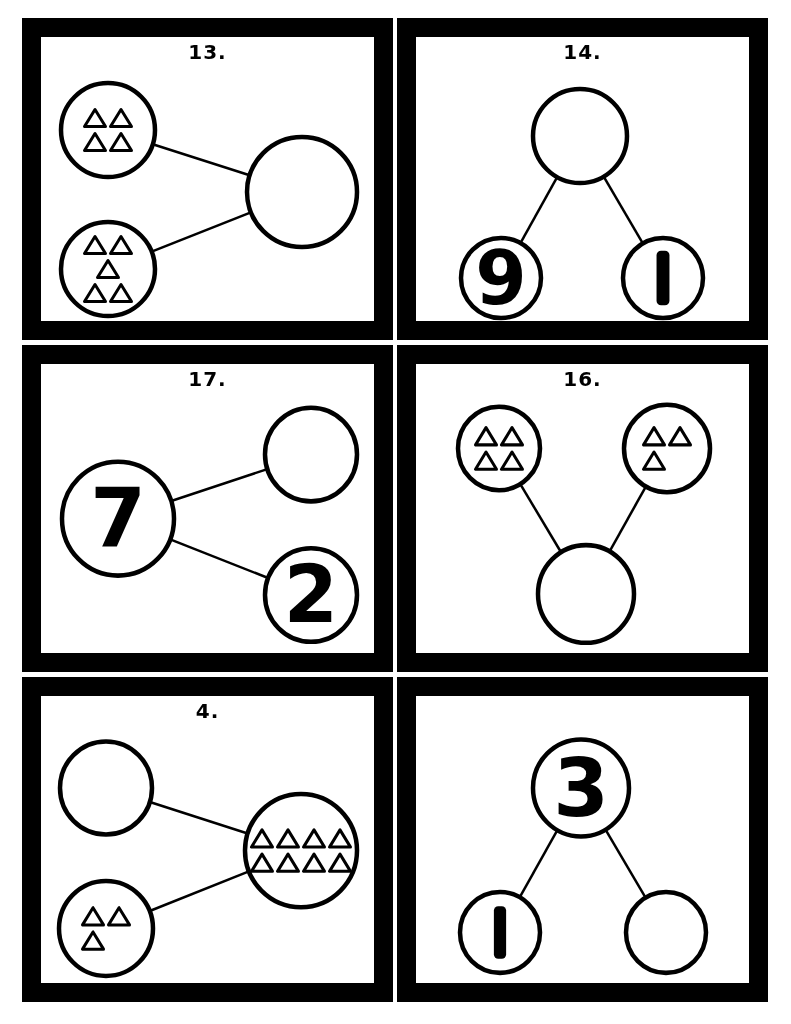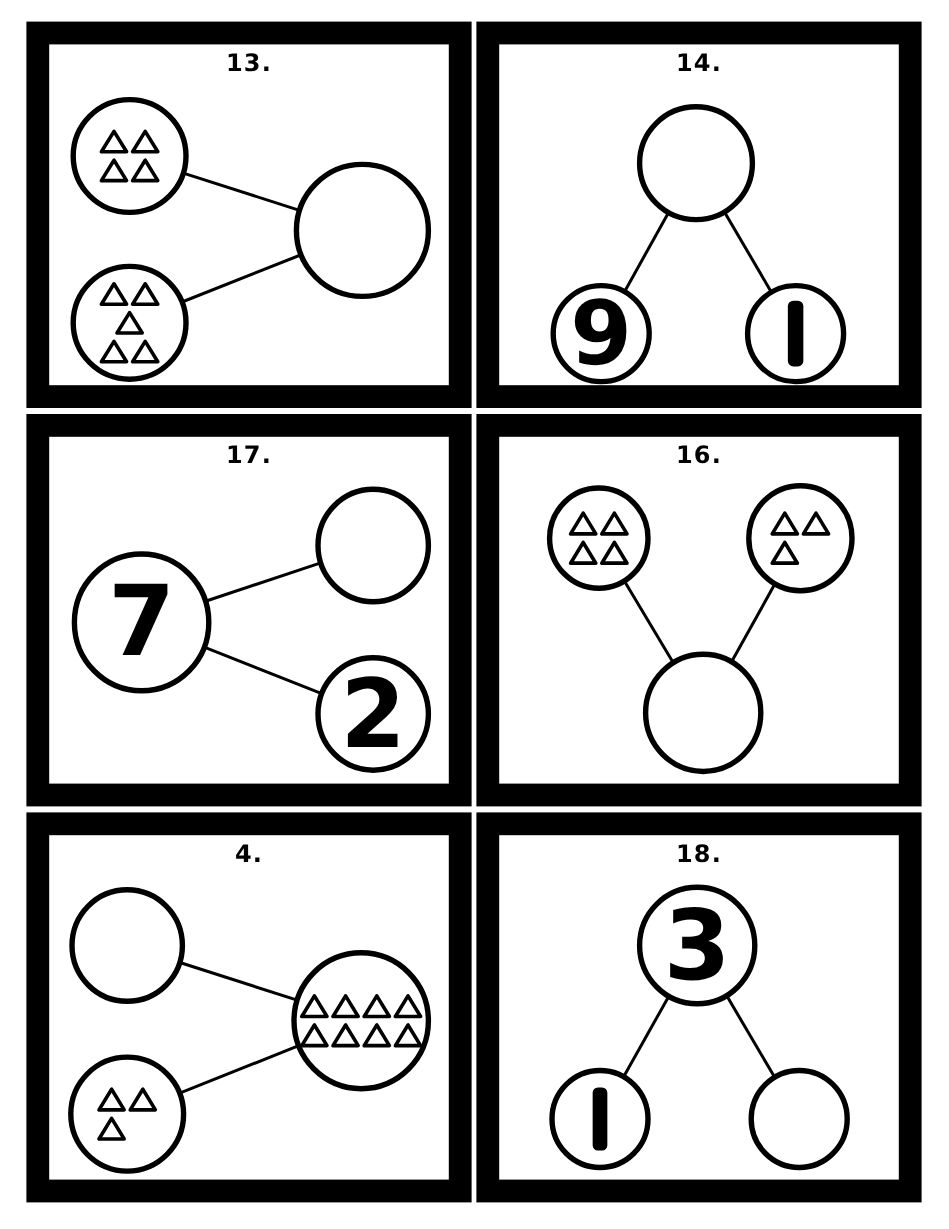--- a/index.html
+++ b/index.html
@@ -125,21 +125,20 @@
           <polygon points="273,132.5 262.5,149.5 283.5,149.5" fill="#ffffff" stroke="#000000" stroke-width="3" stroke-linejoin="round"></polygon>
           <polygon points="299,132.5 288.5,149.5 309.5,149.5" fill="#ffffff" stroke="#000000" stroke-width="3" stroke-linejoin="round"></polygon>
           <polygon points="221,156.5 210.5,173.5 231.5,173.5" fill="#ffffff" stroke="#000000" stroke-width="3" stroke-linejoin="round"></polygon>
           <polygon points="247,156.5 236.5,173.5 257.5,173.5" fill="#ffffff" stroke="#000000" stroke-width="3" stroke-linejoin="round"></polygon>
           <polygon points="273,156.5 262.5,173.5 283.5,173.5" fill="#ffffff" stroke="#000000" stroke-width="3" stroke-linejoin="round"></polygon>
           <polygon points="299,156.5 288.5,173.5 309.5,173.5" fill="#ffffff" stroke="#000000" stroke-width="3" stroke-linejoin="round"></polygon>
         </svg>
     </section>
 
     <section class="card" style="border-color: rgb(0, 0, 0);">
-      <div class="card-label">18.</div>
       <svg class="bond-svg" viewBox="0 0 333 284" preserveAspectRatio="none">
           <line x1="141.34276607945117" y1="132.76524013133928" x2="103.71436160045735" y2="199.19563322388393" stroke="#000000" stroke-width="2.5"></line>
           <line x1="189.52585717187426" y1="132.26114794797672" x2="229.56178569010478" y2="199.61571004335275" stroke="#000000" stroke-width="2.5"></line>
           <circle cx="165" cy="91" r="48" fill="#ffffff" stroke="#000000" stroke-width="4.5"></circle>
           <text x="165" y="91" text-anchor="middle" dominant-baseline="central" font-family="&quot;DejaVu Sans&quot;, sans-serif" font-weight="bold" font-size="80" fill="#000000">3</text>
           <circle cx="84" cy="234" r="40" fill="#ffffff" stroke="#000000" stroke-width="4.5"></circle>
           <rect x="77.88" y="208.08" width="12.24" height="51.839999999999996" rx="4.284" fill="#000000"></rect>
           <circle cx="250" cy="234" r="40" fill="#ffffff" stroke="#000000" stroke-width="4.5"></circle>
         </svg>
     </section>

